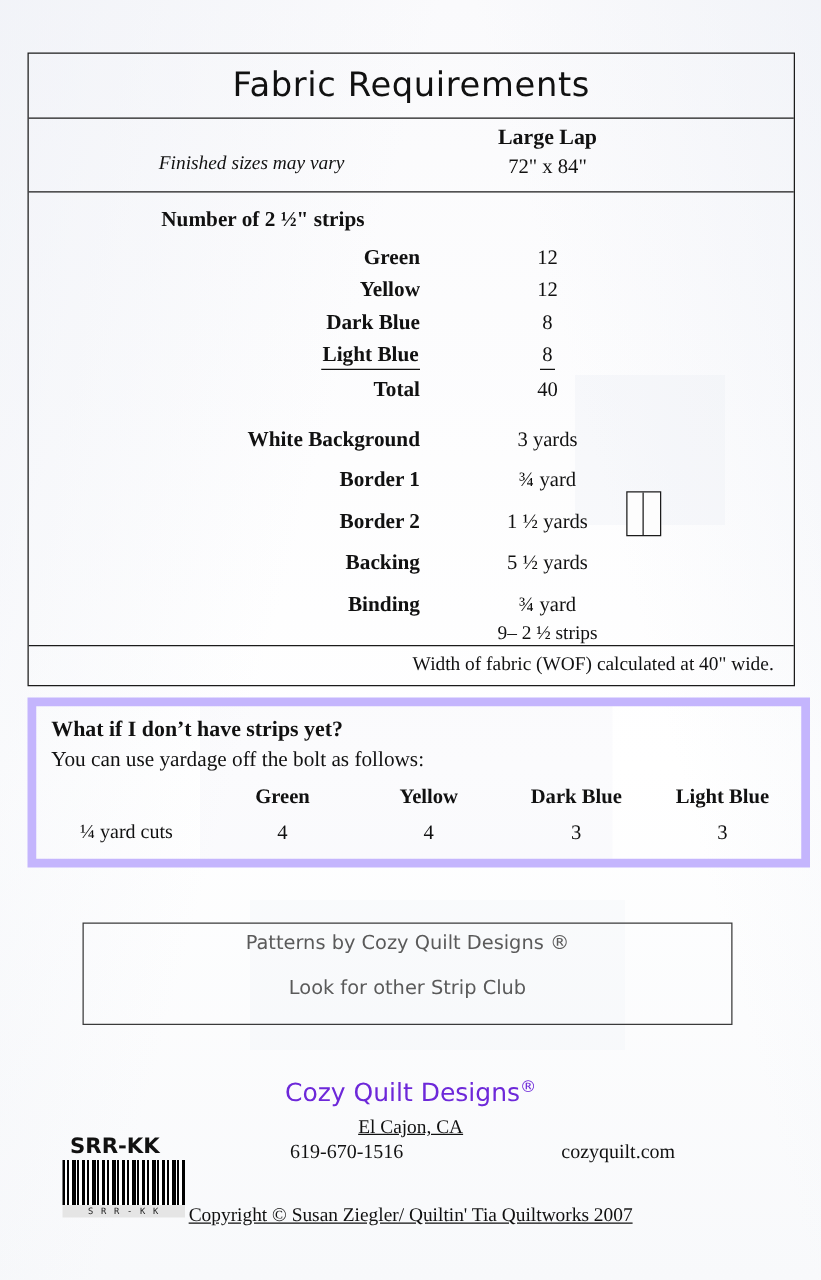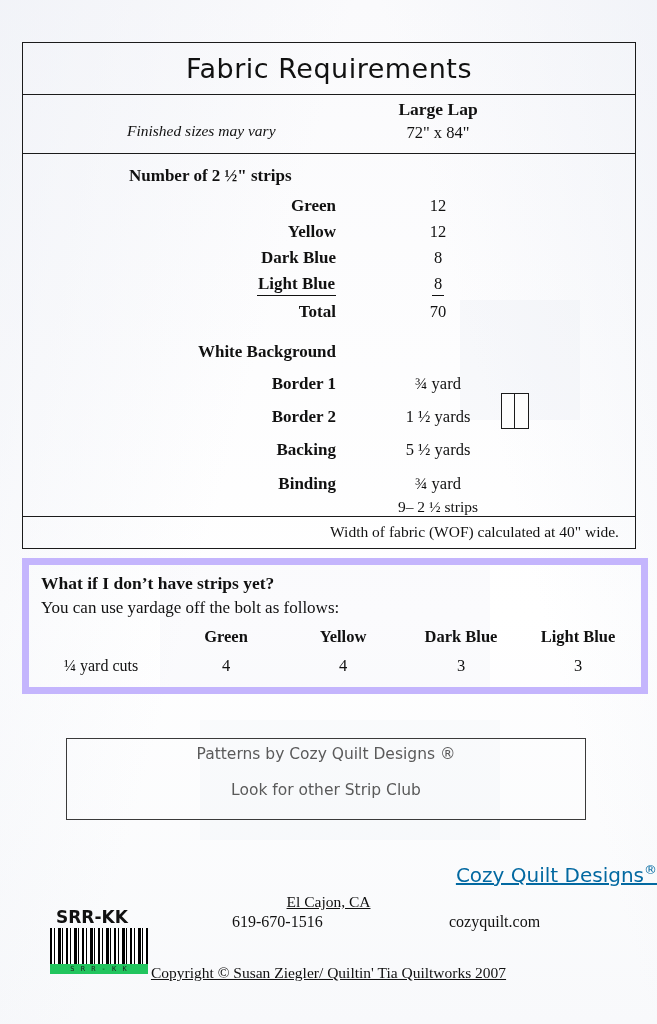--- a/index.html
+++ b/index.html
@@ -211,25 +211,24 @@
     color: #5a5a5a;
   }
   .look-line.l1 { margin-top: 18px; }
   .look-line.l2 { margin-top: 6px; }
 
   
   .brand {
     position: absolute;
     left: 0; right: 0;
     top: 862px;
-    text-align: right;
+    text-align: center;
     font-family: "DejaVu Sans", sans-serif;
     font-size: 20px;
-    color: #0369a1;
-    text-decoration: underline;
+    color: #6d28d9;
   }
   .brand .reg { font-size: 13px; vertical-align: super; }
   .city {
     position: absolute;
     left: 0; right: 0;
     top: 893px;
     text-align: center;
     font-size: 15.5px;
     text-decoration: underline;
   }
@@ -263,21 +262,21 @@
     font-family: "DejaVu Sans", sans-serif;
     font-weight: bold;
     font-size: 17px;
   }
   .barcode-wrap {
     position: absolute;
     left: 50px;
     top: 928px;
     width: 98px;
     height: 46px;
-    background: #22c55e;
+    background: #e5e5e5;
   }
   .barcode {
     width: 98px;
     height: 36px;
     background:
       repeating-linear-gradient(90deg,
         #000 0px, #000 2px, #fff 2px, #fff 4px,
         #000 4px, #000 5px, #fff 5px, #fff 8px,
         #000 8px, #000 11px, #fff 11px, #fff 12px,
         #000 12px, #000 13px, #fff 13px, #fff 16px);
@@ -321,23 +320,24 @@
       <div class="label-col" style="top:68px;">Yellow</div>
       <div class="val-col" style="top:68px;">12</div>
 
       <div class="label-col" style="top:94px;">Dark Blue</div>
       <div class="val-col" style="top:94px;">8</div>
 
       <div class="label-col" style="top:120px;"><span class="underline-lbl">Light Blue</span></div>
       <div class="val-col" style="top:120px;"><span class="underline-val">8</span></div>
 
       <div class="label-col" style="top:148px;">Total</div>
-      <div class="val-col" style="top:148px;">70</div>
+      <div class="val-col" style="top:148px;">40</div>
 
       <div class="label-col" style="top:188px;">White Background</div>
+      <div class="val-col" style="top:188px;">3 yards</div>
 
       <div class="label-col" style="top:220px;">Border 1</div>
       <div class="val-col" style="top:220px;">¾ yard</div>
 
       <div class="label-col" style="top:253px;">Border 2</div>
       <div class="val-col" style="top:253px;">1 ½ yards</div>
 
       <div class="label-col" style="top:286px;">Backing</div>
       <div class="val-col" style="top:286px;">5 ½ yards</div>
       <div class="backing-swatch"></div>

